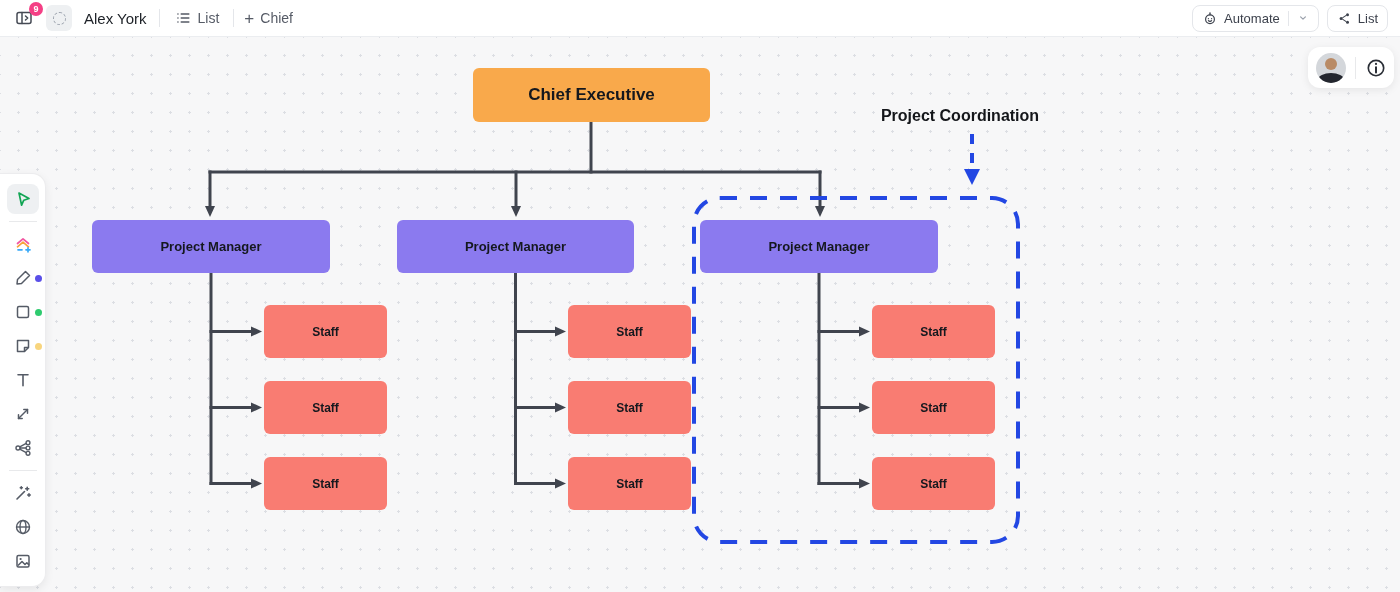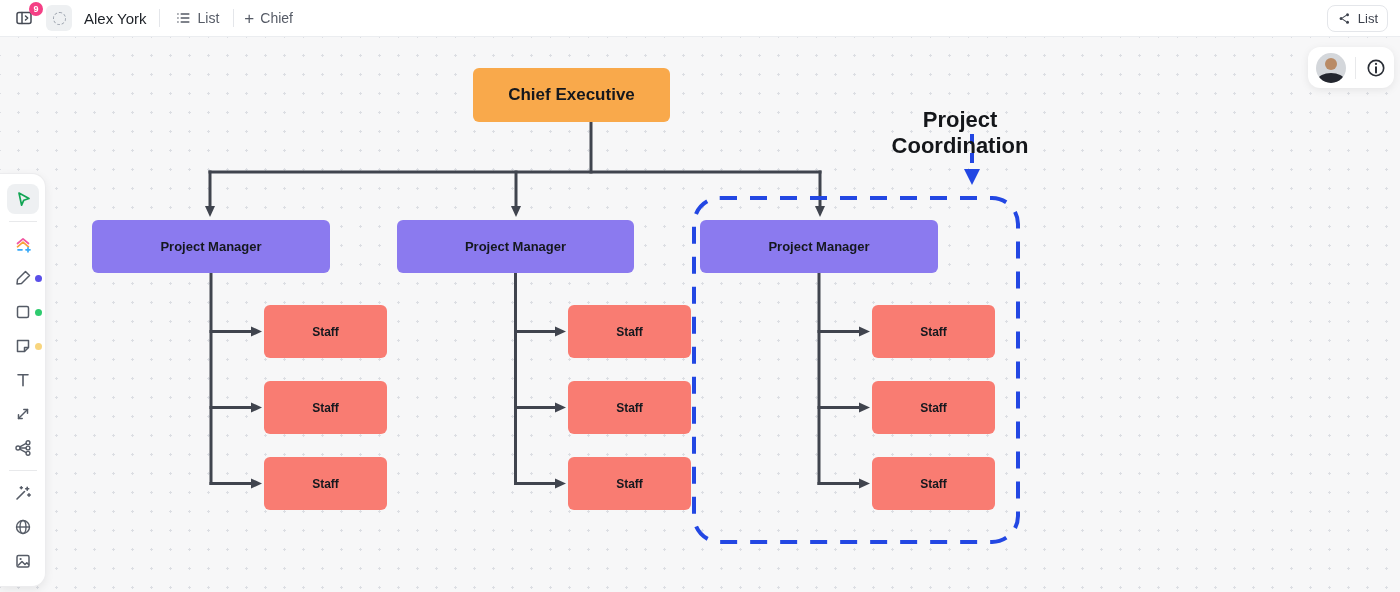--- a/index.html
+++ b/index.html
@@ -44,21 +44,21 @@
   .canvas{position:absolute;top:37px;left:0;width:1400px;height:555px;
           background-image:radial-gradient(circle,#dcdee3 1.3px,transparent 1.4px);
           background-size:19px 19px;background-position:9px 9px}
   .wires{position:absolute;top:0;left:0;width:1400px;height:555px}
   .node{position:absolute;display:flex;align-items:center;justify-content:center;
         font-weight:700;color:#15181e;border-radius:6px;cursor:pointer}
   .node-exec{background:var(--executive);font-size:17px}
   .node-mgr{background:var(--manager);font-size:13px}
   .node-staff{background:var(--staff);font-size:12px}
   .annotation-label{position:absolute;left:858px;top:70px;width:204px;text-align:center;
-        font-size:22px;font-weight:700;color:#14161a;cursor:pointer}
+        font-size:16px;font-weight:700;color:#14161a;cursor:pointer}
 
   
   .toolbar{position:absolute;left:0;top:173px;width:46px;background:#fff;
            border:1px solid #ececee;border-left:none;border-radius:0 14px 14px 0;
            box-shadow:0 3px 10px rgba(0,0,0,.07);z-index:15;
            display:flex;flex-direction:column;align-items:center;padding:8px 0}
   .tool{width:32px;height:30px;display:flex;align-items:center;justify-content:center;
         position:relative;margin:2px 0;cursor:pointer;border-radius:8px}
   .tool.selected{background:#eef0f2}
   .t-div{width:28px;height:1px;background:#e8e9eb;margin:5px 0}
@@ -103,20 +103,35 @@
       </svg>
       <span>List</span>
     </div>
     <div class="v-div"></div>
     <div class="addview">
       <span class="plus">+</span>
       <span>Chief</span>
     </div>
   </div>
   <div class="tb-right">
+    <div class="pill-btn">
+      <svg width="16" height="16" viewBox="0 0 20 20" fill="none" stroke="#3c414c" stroke-width="1.5" stroke-linecap="round">
+        <circle cx="10" cy="11.5" r="5.5"></circle>
+          <circle cx="8" cy="10.8" r="0.8" fill="#3c414c" stroke="none"></circle>
+          <circle cx="12" cy="10.8" r="0.8" fill="#3c414c" stroke="none"></circle>
+        <path d="M8 13.3 c1 1.1 3 1.1 4 0"></path>
+          <path d="M10 6 V4.5"></path>
+          <circle cx="10" cy="3.6" r="0.9" fill="#3c414c" stroke="none"></circle>
+      </svg>
+      <span>Automate</span>
+      <span class="inner-div"></span>
+      <svg width="12" height="12" viewBox="0 0 20 20" fill="none" stroke="#9aa0ab" stroke-width="2" stroke-linecap="round" stroke-linejoin="round">
+          <path d="M6 8 l4 4 4 -4"></path>
+        </svg>
+    </div>
     <div class="pill-btn">
       <svg width="15" height="15" viewBox="0 0 20 20" fill="#3c414c">
         <circle cx="5.5" cy="10" r="2"></circle>
           <circle cx="14" cy="5" r="2"></circle>
           <circle cx="14" cy="15" r="2"></circle>
         <path d="M7.2 9.2 L12.3 5.9 M7.2 10.8 L12.3 14.1" stroke="#3c414c" stroke-width="1.4" fill="none"></path>
       </svg>
       <span>List</span>
     </div>
   </div>
@@ -151,21 +166,21 @@
       <path d="M819,294.5 H860" marker-end="url(#mDark)"></path>
       <path d="M819,370.5 H860" marker-end="url(#mDark)"></path>
       <path d="M819,446.5 H860" marker-end="url(#mDark)"></path>
     </g>
     <g style="stroke:var(--annotation)" fill="none">
       <rect x="694" y="161" width="324" height="344" rx="26" stroke-width="4" stroke-dasharray="17 13"></rect>
       <path d="M972,97 V133" stroke-width="4" stroke-dasharray="10 9" marker-end="url(#mBlue)"></path>
     </g>
   </svg>
 
-  <div class="node node-exec" style="left:473px;top:31px;width:197px;height:54px">Chief Executive</div>
+  <div class="node node-exec" style="left:473px;top:31px;width:237px;height:54px">Chief Executive</div>
 
   <div class="node node-mgr" style="left:92px;top:183px;width:238px;height:53px">Project Manager</div>
   <div class="node node-mgr" style="left:397px;top:183px;width:237px;height:53px">Project Manager</div>
   <div class="node node-mgr" style="left:700px;top:183px;width:238px;height:53px">Project Manager</div>
 
   <div class="node node-staff" style="left:264px;top:268px;width:123px;height:53px">Staff</div>
   <div class="node node-staff" style="left:264px;top:344px;width:123px;height:53px">Staff</div>
   <div class="node node-staff" style="left:264px;top:420px;width:123px;height:53px">Staff</div>
 
   <div class="node node-staff" style="left:568px;top:268px;width:123px;height:53px">Staff</div>

